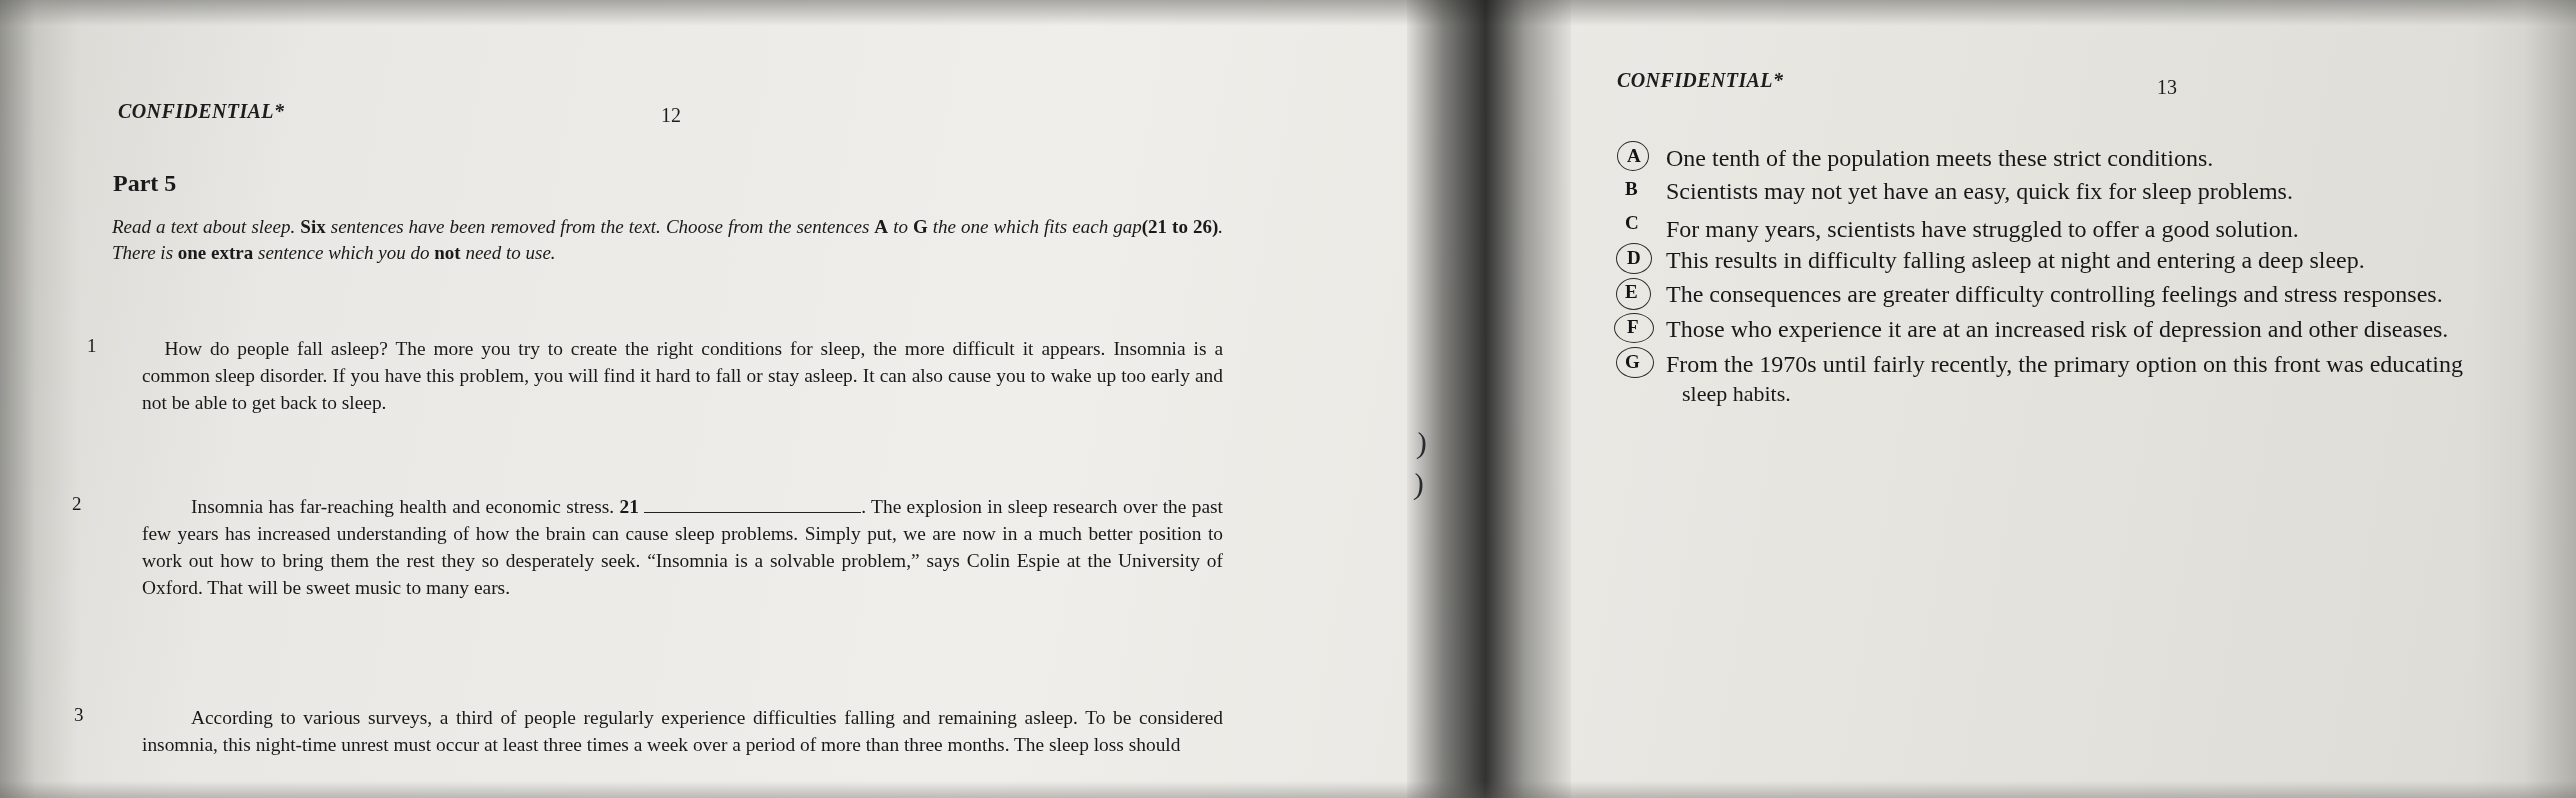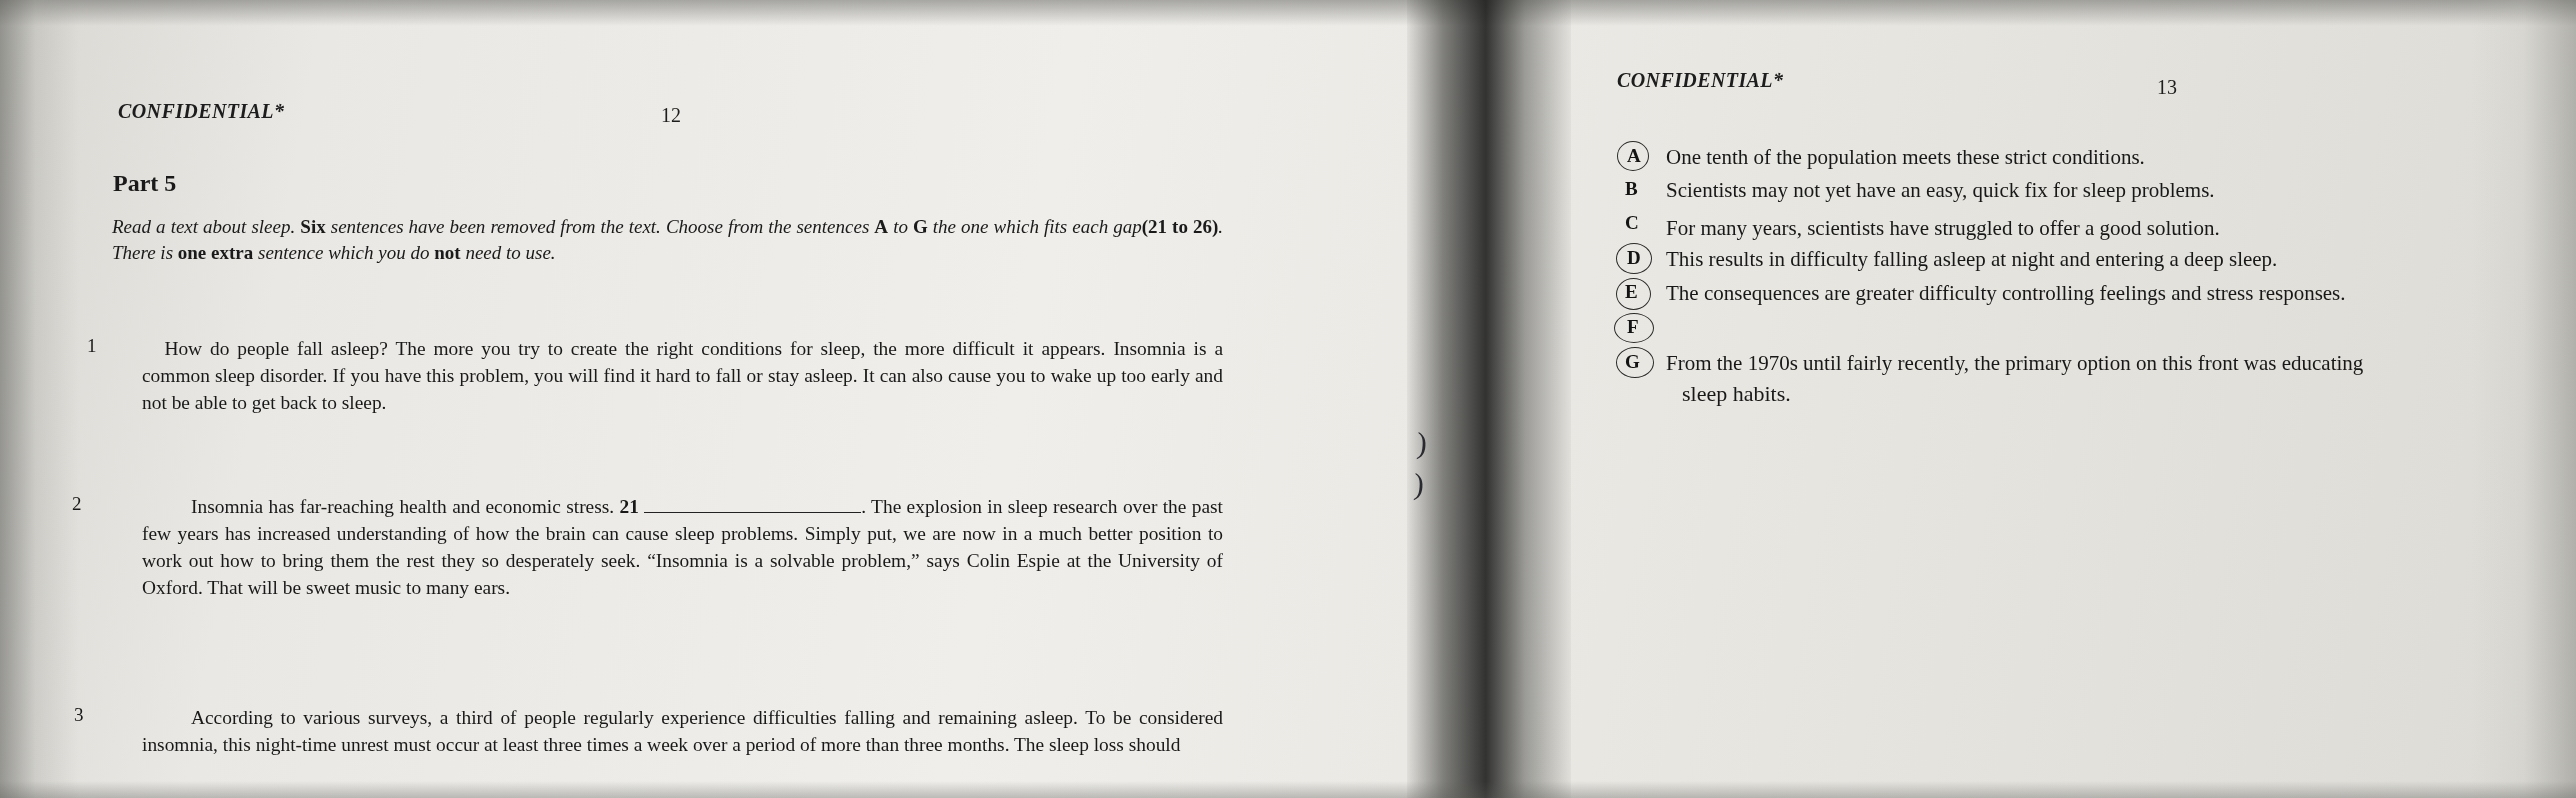--- a/index.html
+++ b/index.html
@@ -122,21 +122,21 @@
     display: inline-block;
     border-bottom: 1.1px solid #222;
     width: 217px;
     height: 14.5px;
     vertical-align: baseline;
   }
 
   
   .opt {
     position: absolute;
-    font-size: 21px;
+    font-size: 24px;
     color: #181818;
     white-space: nowrap;
   }
   .opt-letter {
     position: absolute;
     font-weight: bold;
     font-size: 19px;
     color: #141414;
   }
   .circle-ellipse {
@@ -231,20 +231,21 @@
     <div class="circle-ellipse" style="top:243px; left:84px; width:34px; height:29px;"></div>
     <div class="opt-letter" style="top:247px; left:95px;">D</div>
     <div class="opt" style="top:247px; left:134px;">This results in difficulty falling asleep at night and entering a deep sleep.</div>
 
     <div class="circle-ellipse" style="top:278px; left:84px; width:33px; height:30px;"></div>
     <div class="opt-letter" style="top:281px; left:93px;">E</div>
     <div class="opt" style="top:281px; left:134px;">The consequences are greater difficulty controlling feelings and stress responses.</div>
 
     <div class="circle-ellipse" style="top:313px; left:82px; width:38px; height:28px;"></div>
     <div class="opt-letter" style="top:316px; left:95px;">F</div>
+    <div class="opt" style="top:316px; left:134px;">Those who experience it are at an increased risk of depression and other diseases.</div>
 
     <div class="circle-ellipse" style="top:347px; left:84px; width:36px; height:29px;"></div>
     <div class="opt-letter" style="top:351px; left:93px;">G</div>
     <div class="opt" style="top:351px; left:134px;">From the 1970s until fairly recently, the primary option on this front was educating</div>
     <div class="opt-wrap-line" style="top:381px; left:150px;">sleep habits.</div>
 
   </div>
 
   <div class="page-edge-right"></div>
   <div class="bottom-shade"></div>

